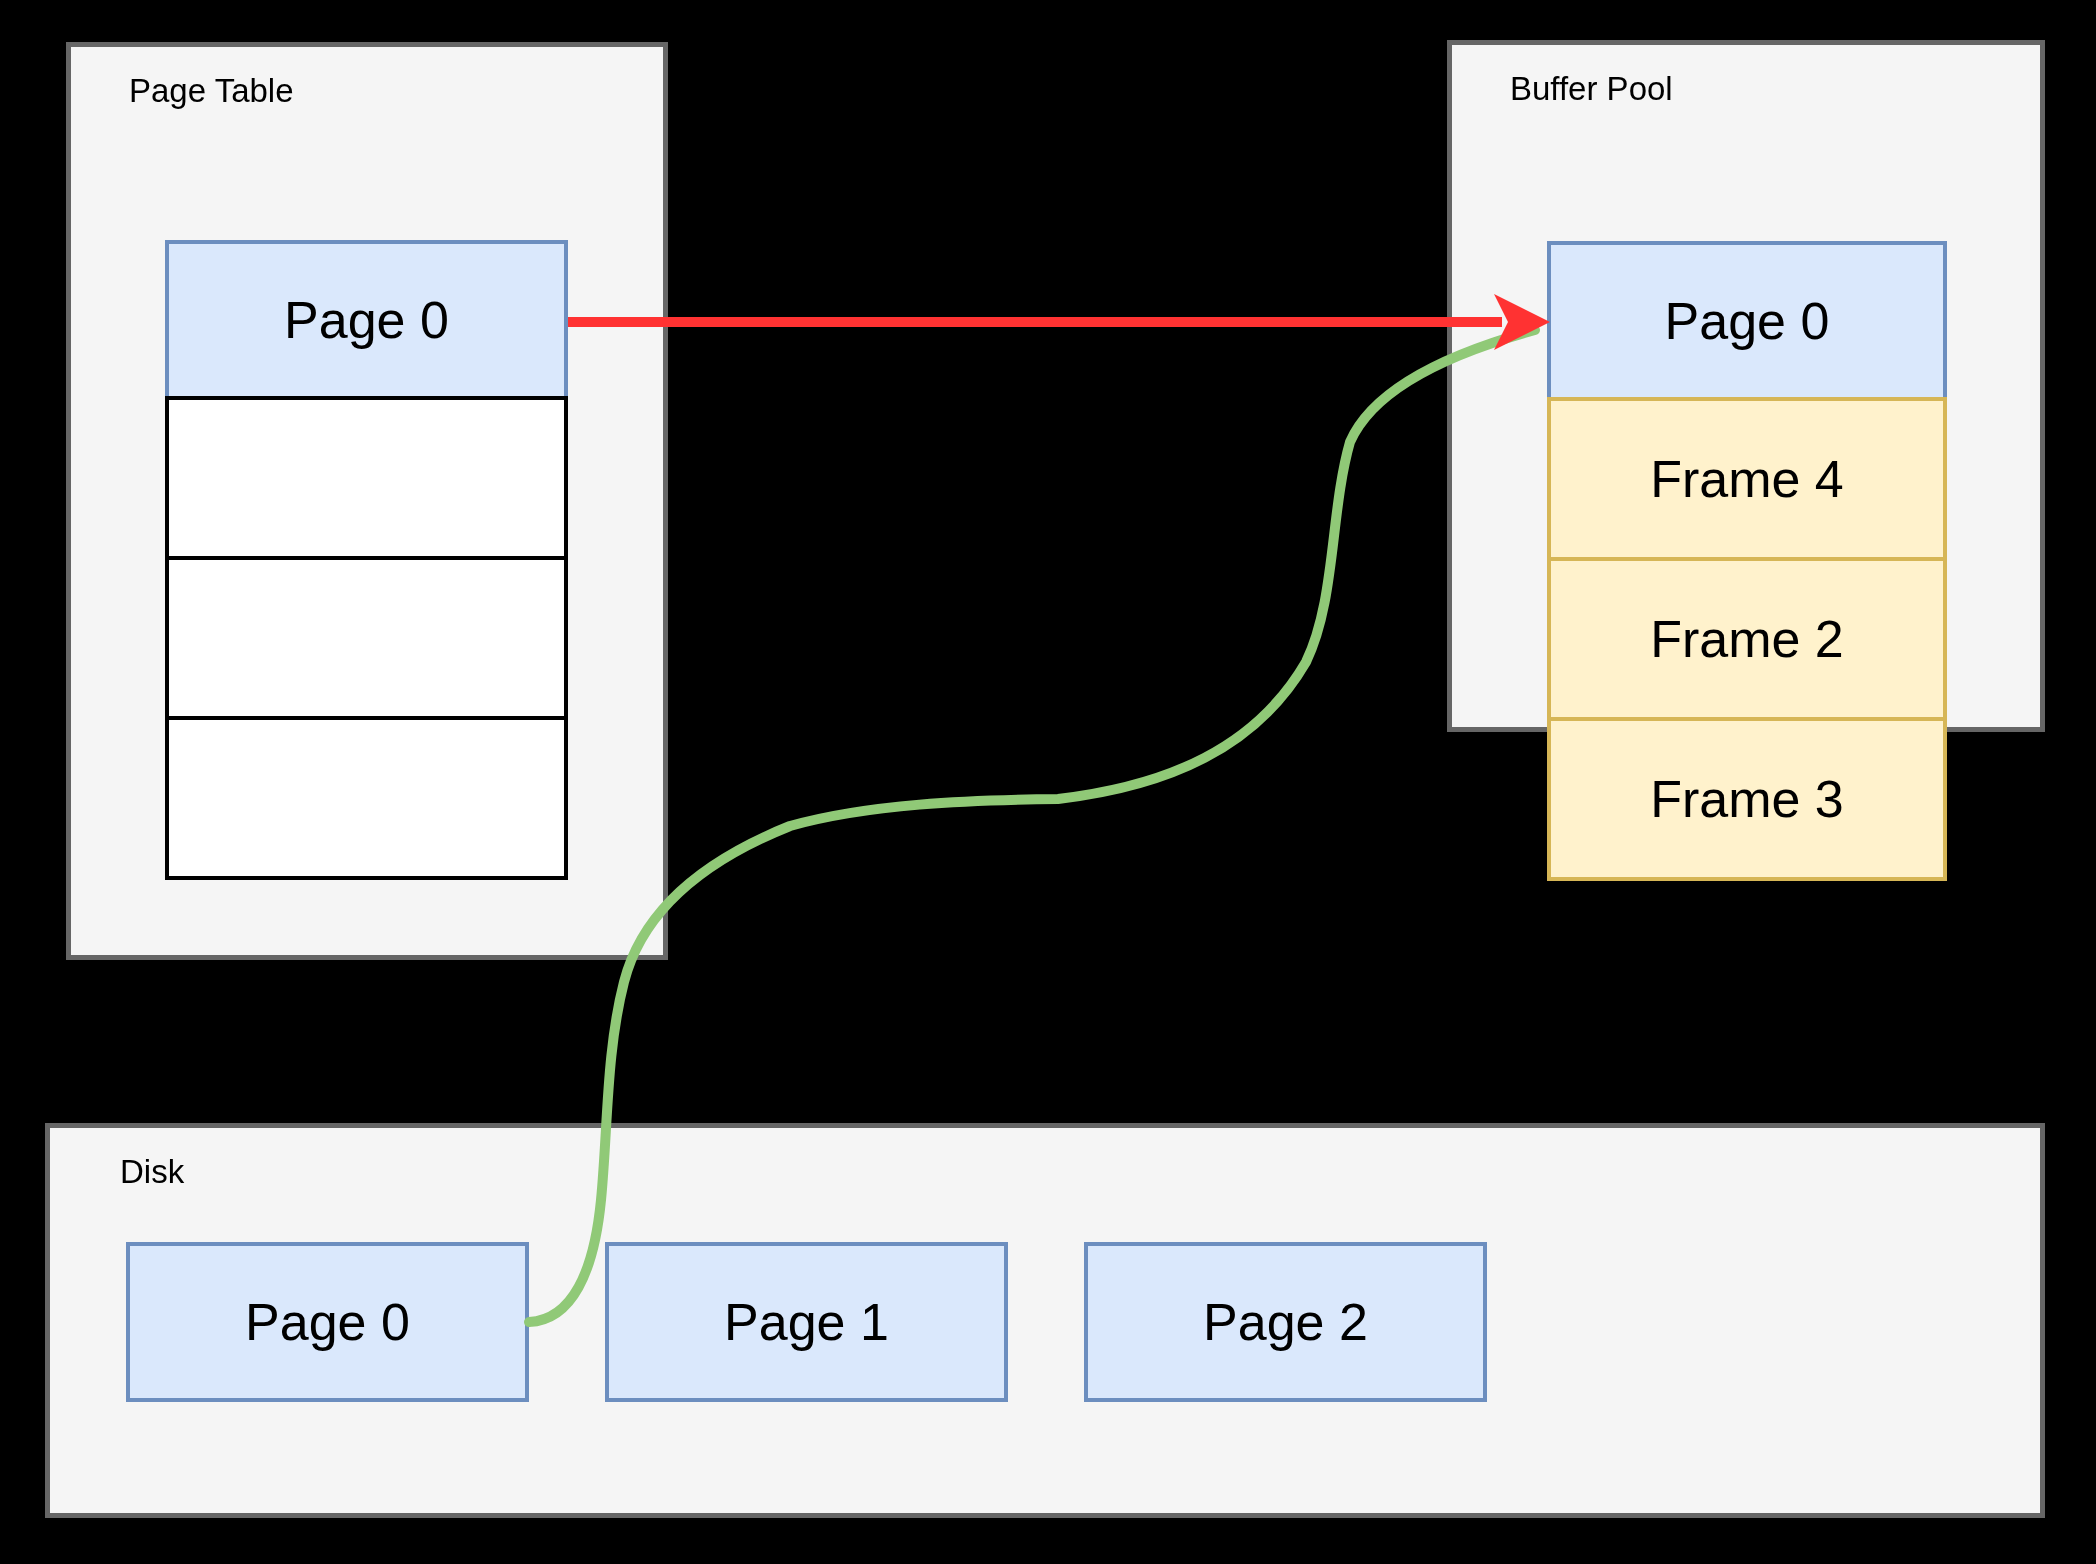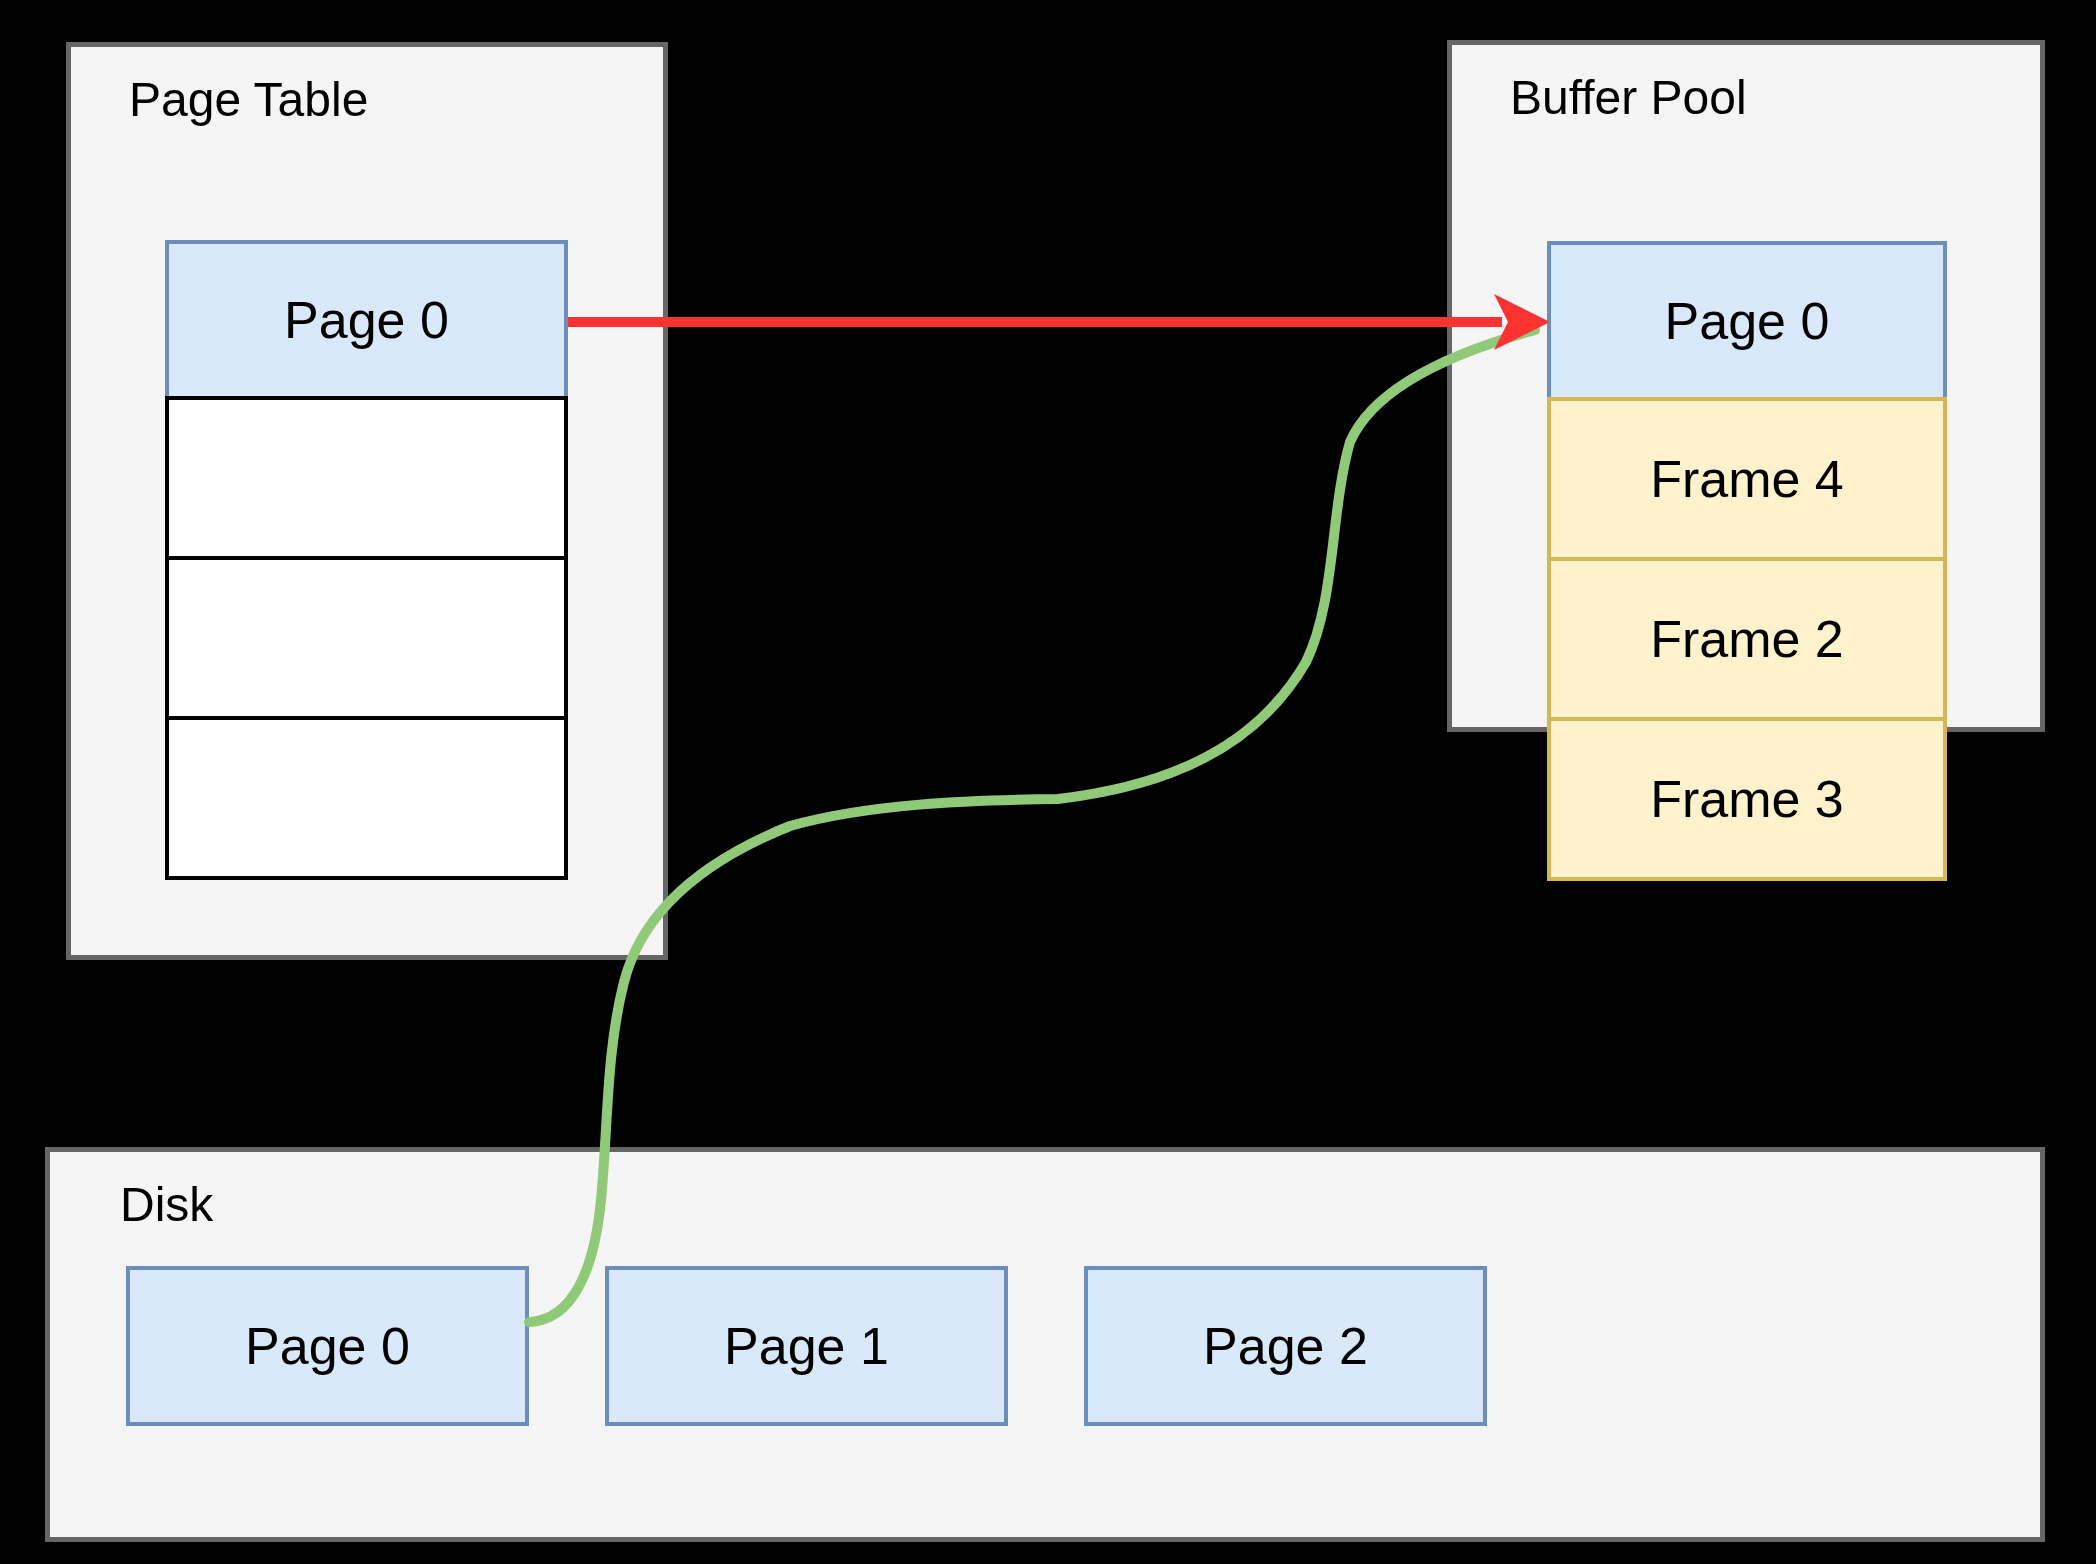--- a/index.html
+++ b/index.html
@@ -27,27 +27,27 @@
     color:var(--text);
   }
   .panel{
     position:absolute;
     background:var(--panel_fill);
     border:5px solid var(--panel_stroke);
   }
   .panel-title{
     position:absolute;
     left:58px;top:24px;
-    font-size:48px;
+    font-size:33px;
     line-height:1.2;
     white-space:nowrap;
   }
   #page-table-panel{left:66px;top:42px;width:602px;height:918px;}
   #buffer-pool-panel{left:1447px;top:40px;width:598px;height:692px;}
-  #disk-panel{left:45px;top:1123px;width:2000px;height:395px;margin-top:24px;}
+  #disk-panel{left:45px;top:1123px;width:2000px;height:395px;}
   #disk-panel .panel-title{left:70px;}
 
   .stack{position:absolute;width:403px;}
   #page-table-stack{left:94px;top:193px;}
   #buffer-pool-stack{left:95px;top:196px;width:400px;}
 
   .cell{
     width:100%;
     height:160px;
     display:flex;align-items:center;justify-content:center;

